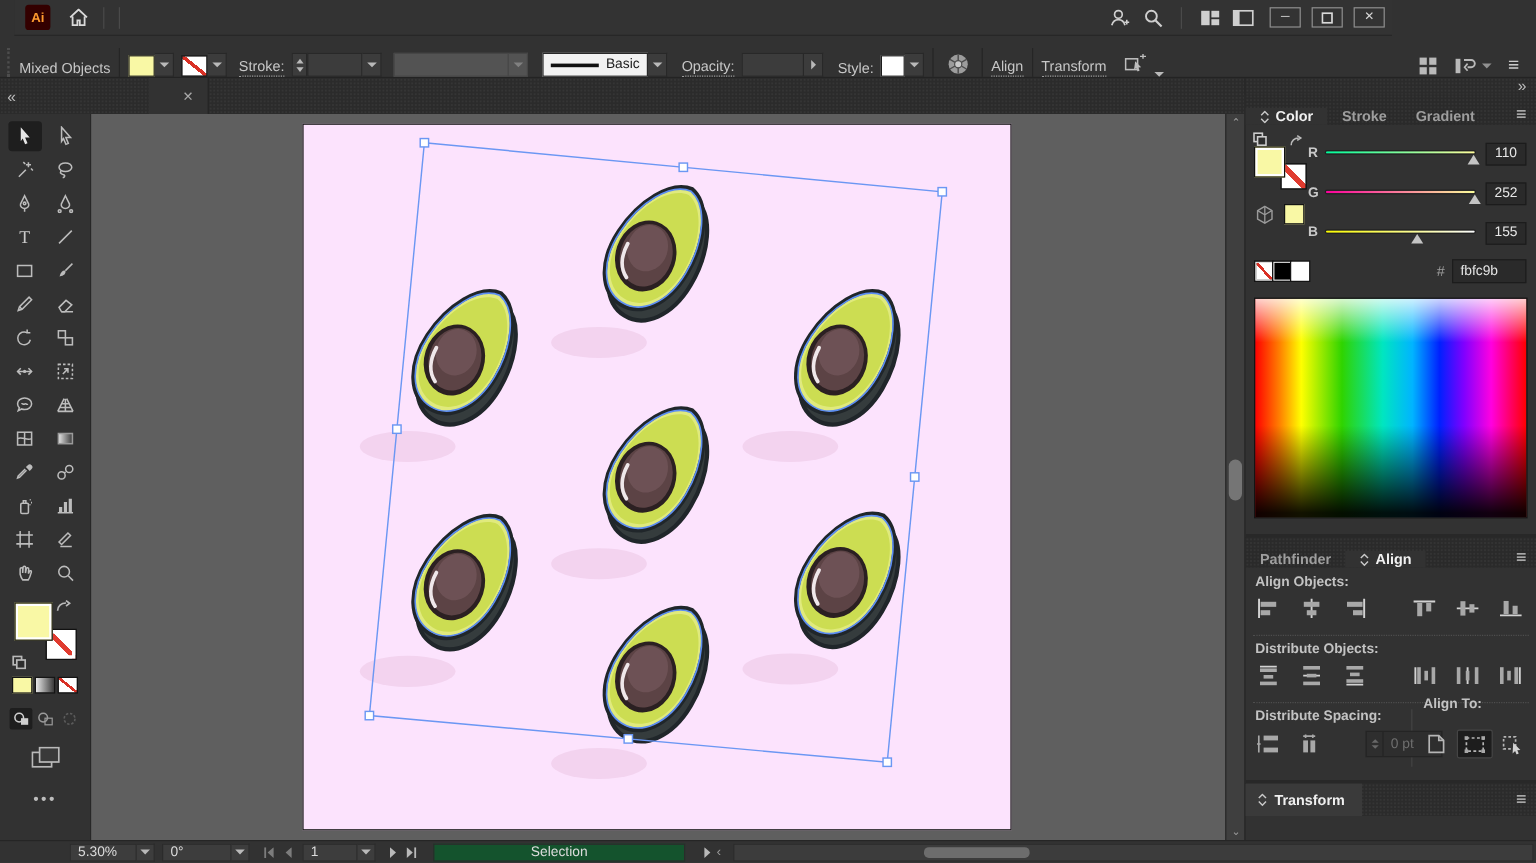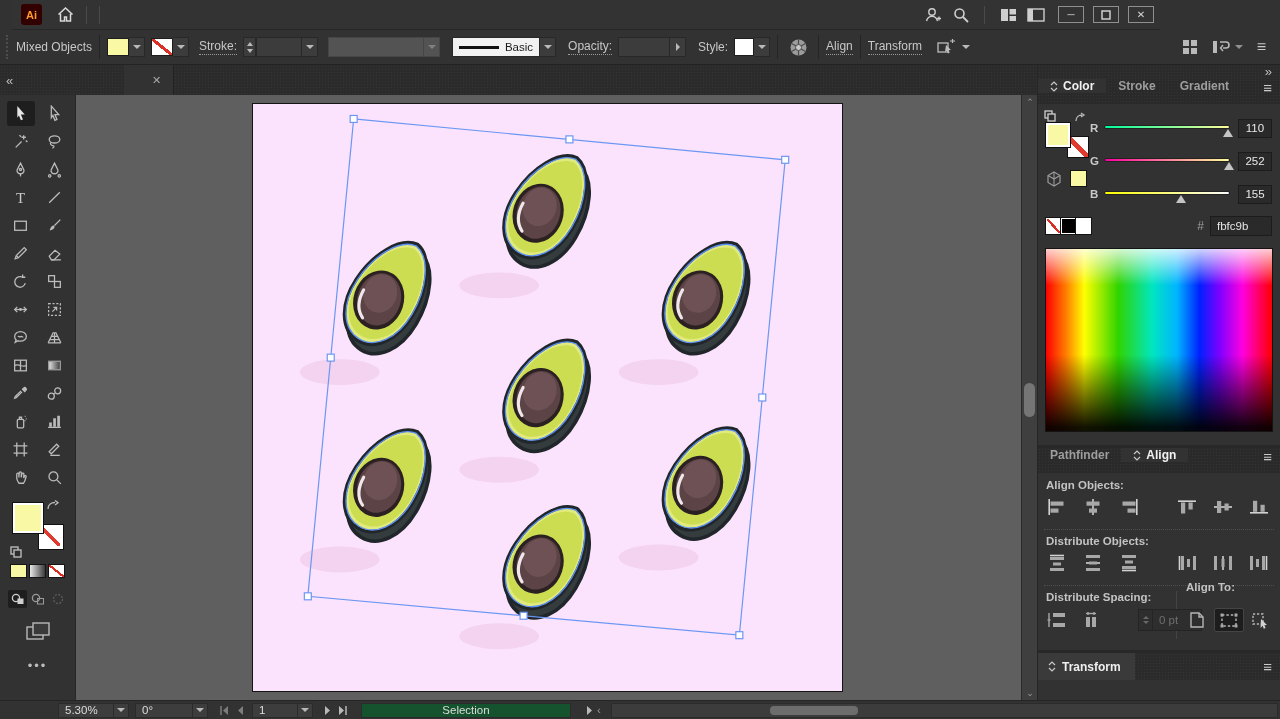--- a/index.html
+++ b/index.html
@@ -9,21 +9,21 @@
 
 #titlebar{position:absolute;left:12px;top:0;width:1148px;height:30px;background:#333;display:flex;align-items:center;border-bottom:1px solid #272727}
 .app-badge{width:21px;height:21px;background:#300;color:#ff9a2e;font-weight:bold;font-size:11px;display:flex;align-items:center;justify-content:center;border-radius:3px;margin:0 10px 0 9px}
 .tb-icon{width:26px;height:22px;display:flex;align-items:center;justify-content:center}
 .tb-sep{width:1px;height:18px;background:#4a4a4a;margin:0 8px}
 #menubar{display:flex;margin-left:14px}
 .menu-item{padding:0 11px;line-height:29px;color:#e2e2e2;font-size:12.5px;cursor:default}
 #tb-right{margin-left:auto;display:flex;align-items:center;gap:2px;padding-right:6px}
 .winbtn{width:26px;height:17px;border:1px solid #8f8f8f;display:flex;align-items:center;justify-content:center;margin-left:7px;color:#d9d9d9;font-size:10px;line-height:1}
 
-#controlbar{position:absolute;left:0;top:30px;width:1280px;height:35px;background:#323232;border-bottom:1px solid #232323;display:flex;align-items:center}
+#controlbar{position:absolute;left:0;top:30px;width:1280px;height:35px;background:#323232;border-bottom:1px solid #232323;display:flex;align-items:flex-end}
 .cb-sep{width:1px;height:24px;background:#252525;margin:0 7px}
 .cb-label{color:#c7c7c7;font-size:12px;white-space:nowrap}
 .cb-link{border-bottom:1px dotted #9a9a9a;padding-bottom:1px}
 .cb-box{height:20px;background:#3c3c3c;border:1px solid #282828;display:flex;align-items:center}
 .chevD{width:0;height:0;border-left:4px solid transparent;border-right:4px solid transparent;border-top:4px solid #b9b9b9}
 .chevR{width:0;height:0;border-top:4px solid transparent;border-bottom:4px solid transparent;border-left:4px solid #b9b9b9}
 .chev-box{width:16px;height:20px;background:#3c3c3c;border:1px solid #282828;border-left:none;display:flex;align-items:center;justify-content:center}
 .swatch{width:22px;height:18px;border:1px solid #1d1d1d}
 .none-swatch{background:linear-gradient(to top right,#fff 44%,#d93025 44%,#d93025 56%,#fff 56%)}
 .stepper{width:13px;height:20px;background:#3c3c3c;border:1px solid #282828;display:flex;flex-direction:column;align-items:center;justify-content:center;gap:3px}
@@ -55,21 +55,21 @@
 #screen-mode{margin:14px auto 0;width:24px}
 #tools-more{text-align:center;color:#bdbdbd;letter-spacing:2px;margin-top:16px;font-size:13px}
 
 #canvas{position:absolute;left:76px;top:95px;width:945px;height:605px;background:#5f5f5f;overflow:hidden}
 #artboard{position:absolute;border:1px solid #141414}
 #vscroll{position:absolute;left:1021px;top:95px;width:16px;height:605px;background:#3f3f3f;border-left:1px solid #2a2a2a}
 #vscroll .thumb{position:absolute;left:2px;top:288px;width:11px;height:34px;background:#757575;border-radius:6px}
 .scroll-arrow{position:absolute;left:0;width:16px;text-align:center;color:#9a9a9a;font-size:9px}
 
 #dock{position:absolute;left:1037px;top:79px;width:243px;height:621px;background:#323232;border-left:1px solid #262626}
-.ptabs{height:25px;background:#2a2a2a;background-image:radial-gradient(#343434 1px,transparent 1px);background-size:3px 3px;display:flex;align-items:flex-start}
+.ptabs{height:25px;background:#2a2a2a;background-image:radial-gradient(#343434 1px,transparent 1px);background-size:3px 3px;display:flex;align-items:flex-end}
 .ptab{display:flex;align-items:center;gap:5px;padding:0 12px;font-weight:bold;font-size:12px;color:#9e9e9e}
 .ptab.active{background:#323232;color:#f1f1f1}
 .ptabs .menu{margin-left:auto;display:flex;align-items:center;padding-right:8px;color:#c9c9c9;font-size:15px}
 .panel-div{height:3px;background:#282828}
 #color-body{position:relative;height:341px}
 .chan-row{position:absolute;left:52px;right:8px;height:20px;display:flex;align-items:center}
 .chan-label{width:14px;color:#c9c9c9;font-weight:bold;font-size:11.5px}
 .track-wrap{position:relative;flex:1;height:16px;margin-right:8px}
 .track{position:absolute;left:0;right:0;top:5px;height:4px;border-radius:2px;border:1px solid #222}
 .thumb-tri{position:absolute;top:9px;width:0;height:0;border-left:5px solid transparent;border-right:5px solid transparent;border-bottom:8px solid #c4c4c4}

